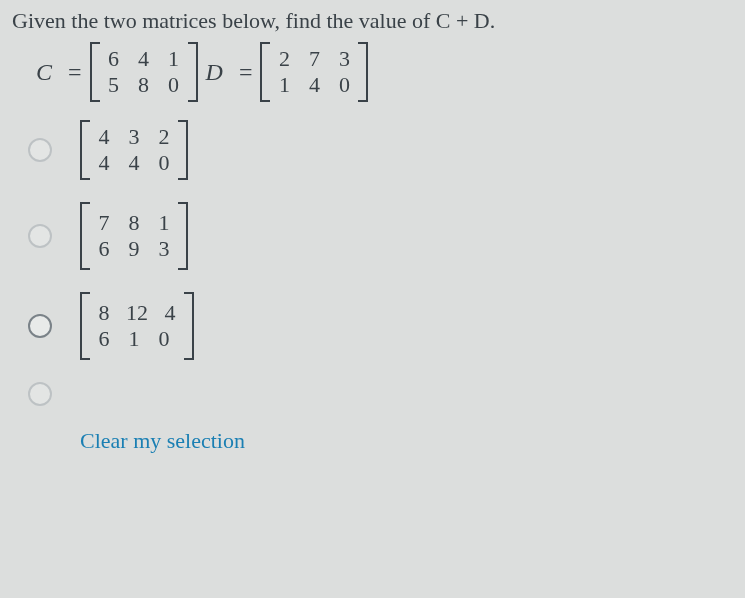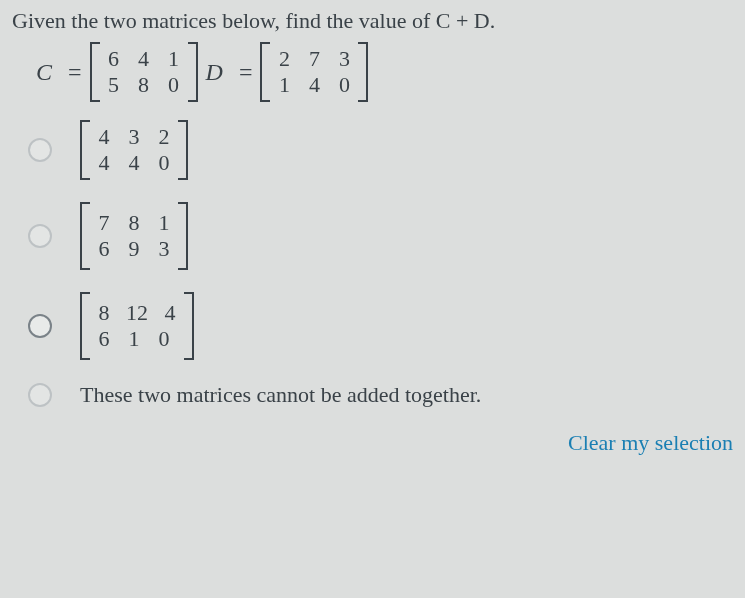--- a/index.html
+++ b/index.html
@@ -92,21 +92,20 @@
     .option-text {
       font-size: 22px;
       color: #3a4248;
     }
     .clear-link {
       margin-left: 68px;
       margin-top: 10px;
       font-size: 22px;
       color: #1a7fb3;
       cursor: pointer;
-      text-align: right;
     }
     .h-small .bracket-left, .h-small .bracket-right {
       height: 60px;
     }
     .h-med .bracket-left, .h-med .bracket-right {
       height: 68px;
     }
   </style>
 </head>
 <body>
@@ -207,16 +206,15 @@
         <span class="matrix-cell">1</span>
         <span class="matrix-cell">0</span>
       </span>
     </span>
     <span class="bracket-right"></span>
   </span>
 </div>
 
 <div class="option">
   <span class="radio faded"></span>
-  <span class="option-text">These two matrices cannot be added together.</span>
 </div>
 
 <div class="clear-link">Clear my selection</div>
 
 </body></html>

